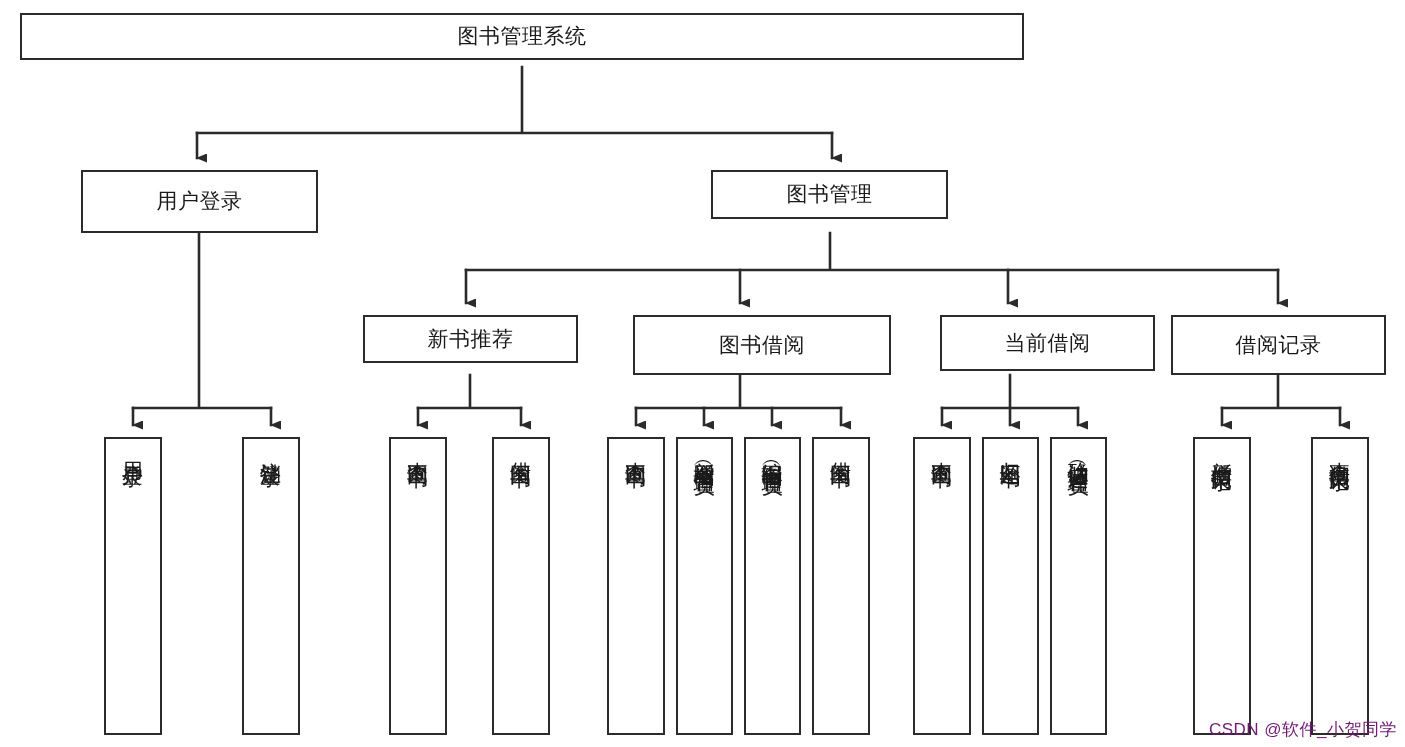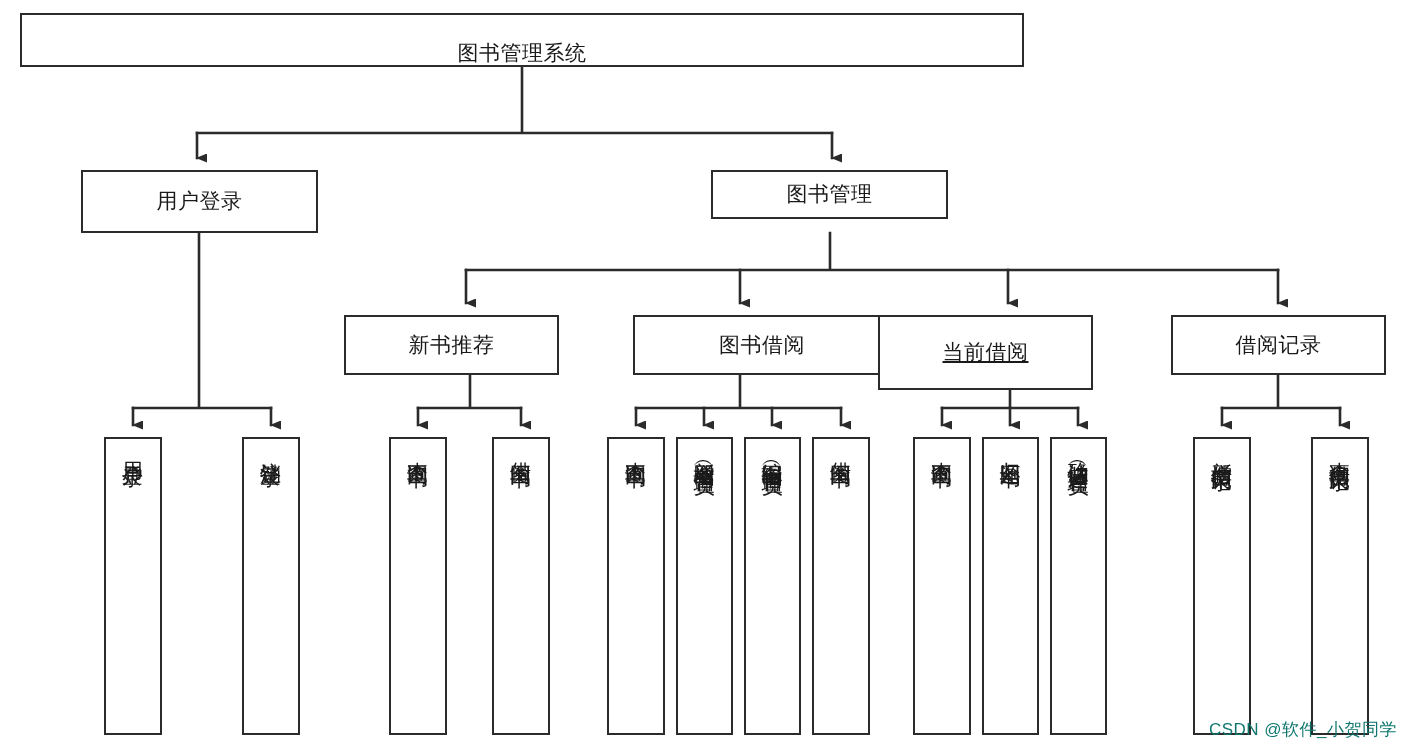--- a/index.html
+++ b/index.html
@@ -53,21 +53,21 @@
     text-orientation: upright;
     font-size: 21px;
     letter-spacing: 2px;
     line-height: 1;
   }
   #watermark {
     position: absolute;
     right: 8px;
     bottom: 6px;
     font-size: 17px;
-    color: #0f766e;
+    color: #701a75;
     letter-spacing: 0.5px;
     white-space: nowrap;
     pointer-events: none;
   }
 </style>
 </head>
 <body>
 
 <div id="canvas">
 
@@ -107,38 +107,38 @@
       <path d="M942,408 L942,425" marker-end="url(#arrow)"></path>
       <path d="M1010,408 L1010,425" marker-end="url(#arrow)"></path>
       <path d="M1078,408 L1078,425" marker-end="url(#arrow)"></path>
 
       <path d="M1278,375 L1278,408 M1222,408 L1340,408"></path>
       <path d="M1222,408 L1222,425" marker-end="url(#arrow)"></path>
       <path d="M1340,408 L1340,425" marker-end="url(#arrow)"></path>
     </g>
   </svg>
 
-  <div class="node horiz" style="left:20px; top:13px; width:1004px; height:54px;align-items:flex-end;">
+  <div class="node horiz" style="left:20px; top:13px; width:1004px; height:47px;">
     <span class="label">图书管理系统</span>
   </div>
 
   <div class="node horiz" style="left:81px; top:170px; width:237px; height:63px;">
     <span class="label">用户登录</span>
   </div>
   <div class="node horiz" style="left:711px; top:170px; width:237px; height:49px;">
     <span class="label">图书管理</span>
   </div>
 
-  <div class="node horiz" style="left:344px; top:315px; width:215px; height:60px;">
+  <div class="node horiz" style="left:363px; top:315px; width:215px; height:48px;">
     <span class="label">新书推荐</span>
   </div>
   <div class="node horiz" style="left:633px; top:315px; width:258px; height:60px;">
     <span class="label">图书借阅</span>
   </div>
-  <div class="node horiz" style="left:878px; top:315px; width:215px; height:75px;text-decoration:underline;">
+  <div class="node horiz" style="left:940px; top:315px; width:215px; height:56px;">
     <span class="label">当前借阅</span>
   </div>
   <div class="node horiz" style="left:1171px; top:315px; width:215px; height:60px;">
     <span class="label">借阅记录</span>
   </div>
 
   <div class="node vert" style="left:104px; top:437px; width:58px; height:298px;">
     <span class="label">用户登录</span>
   </div>
   <div class="node vert" style="left:242px; top:437px; width:58px; height:298px;">

